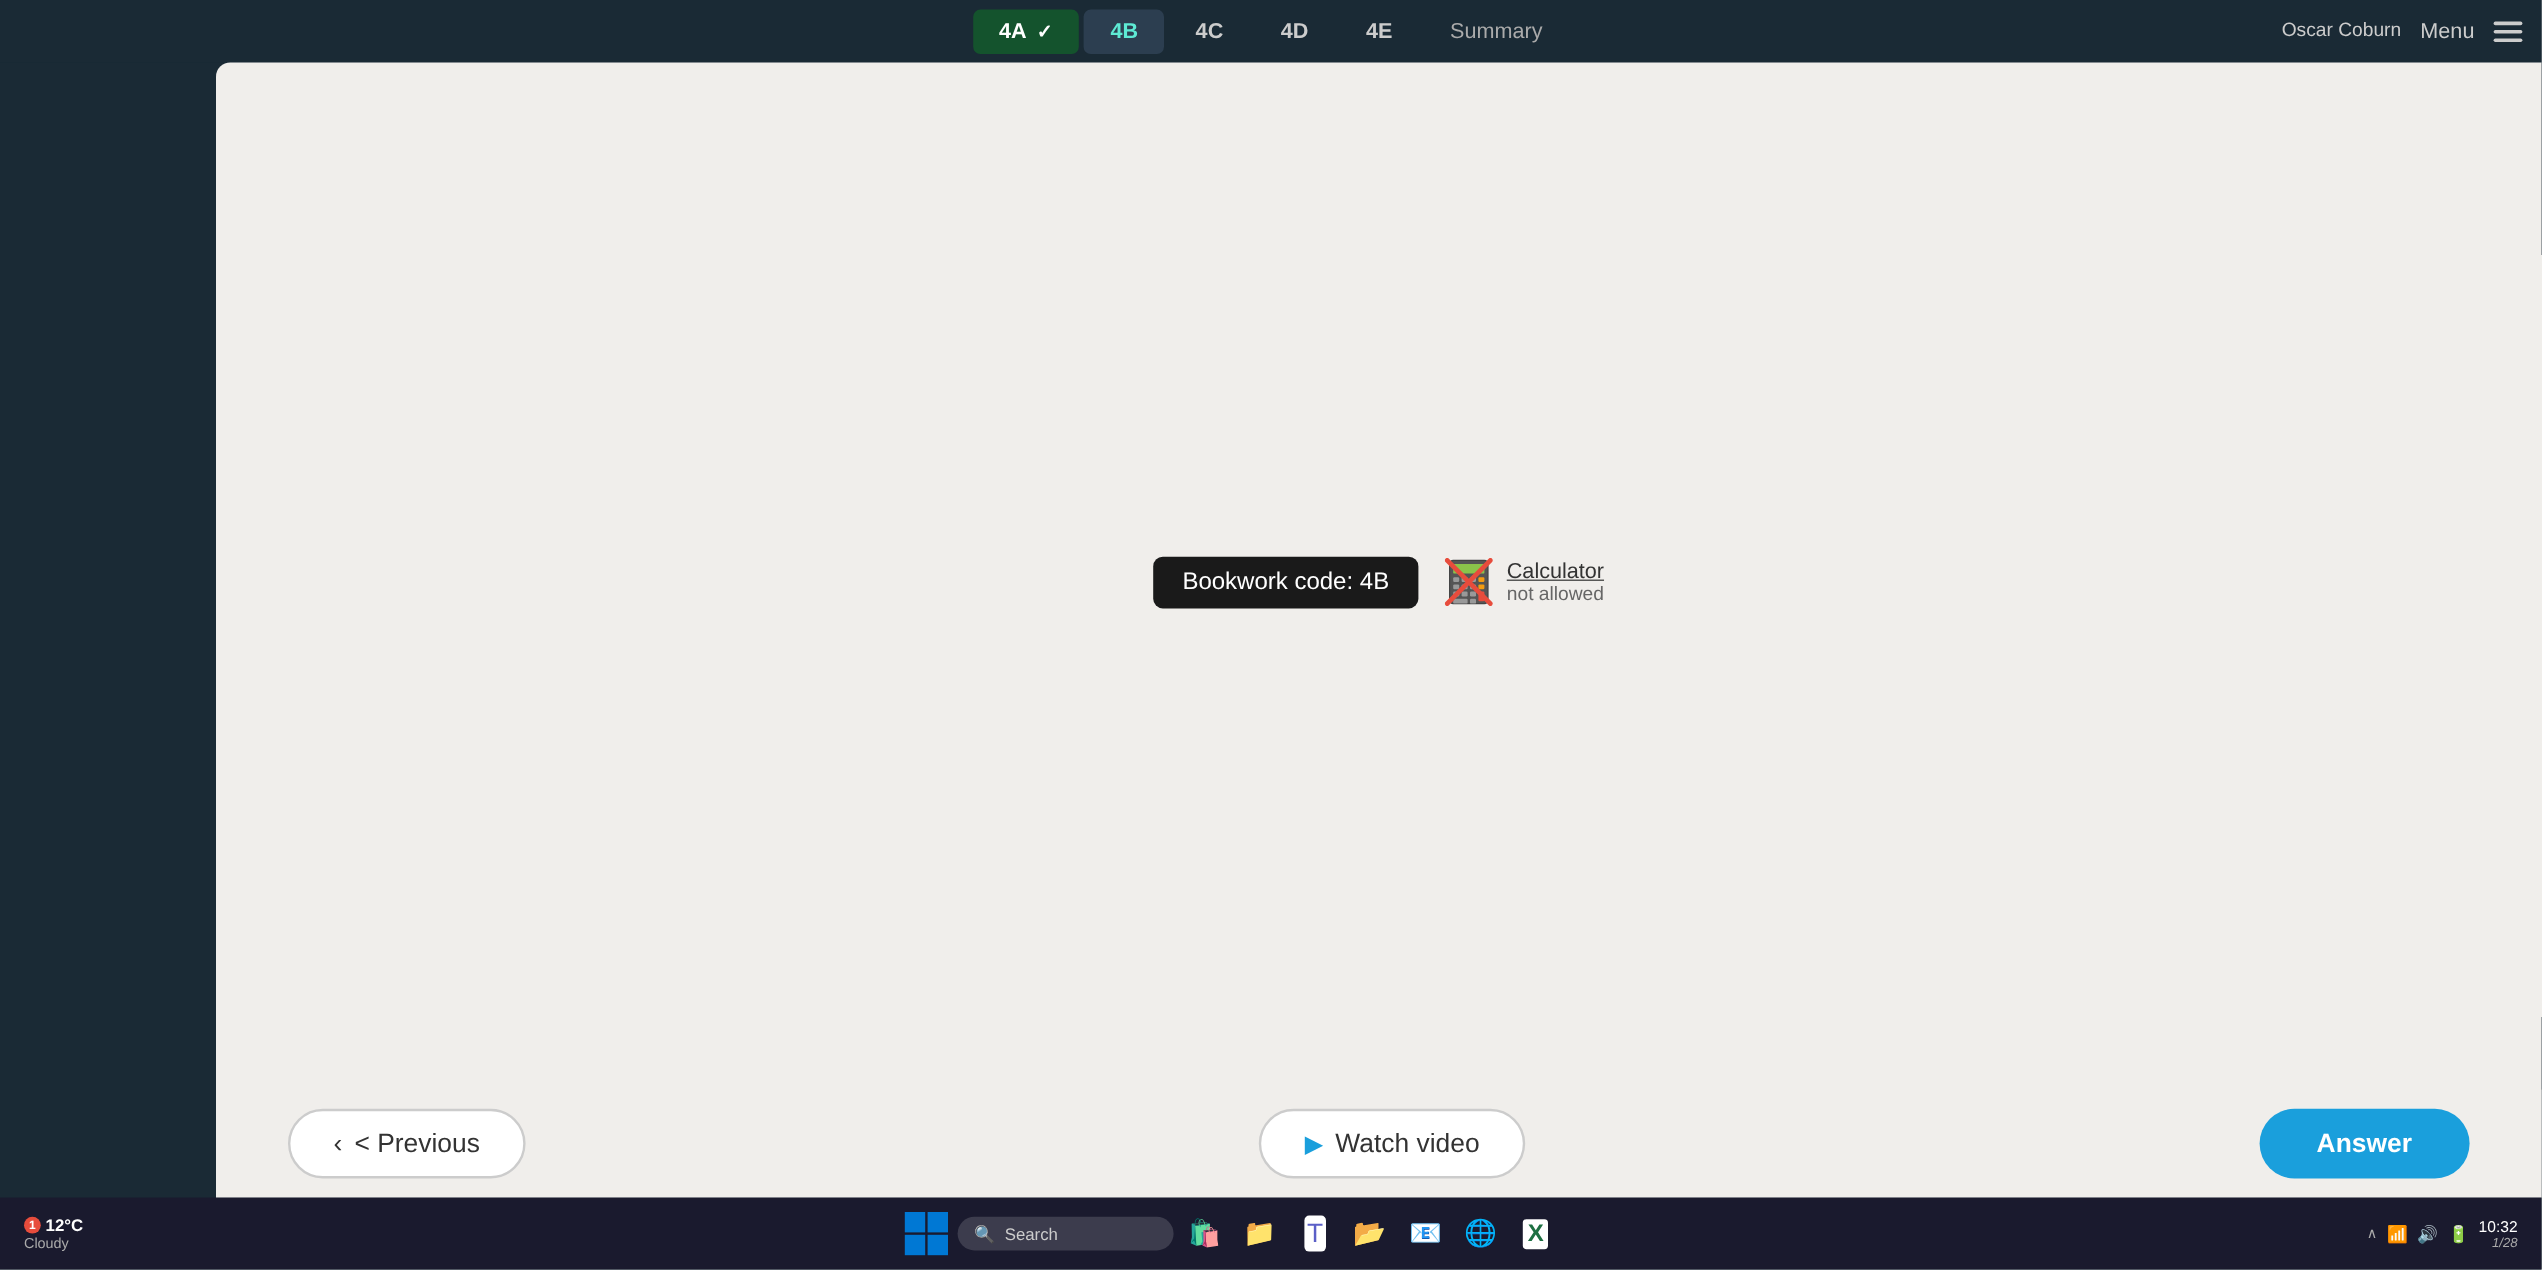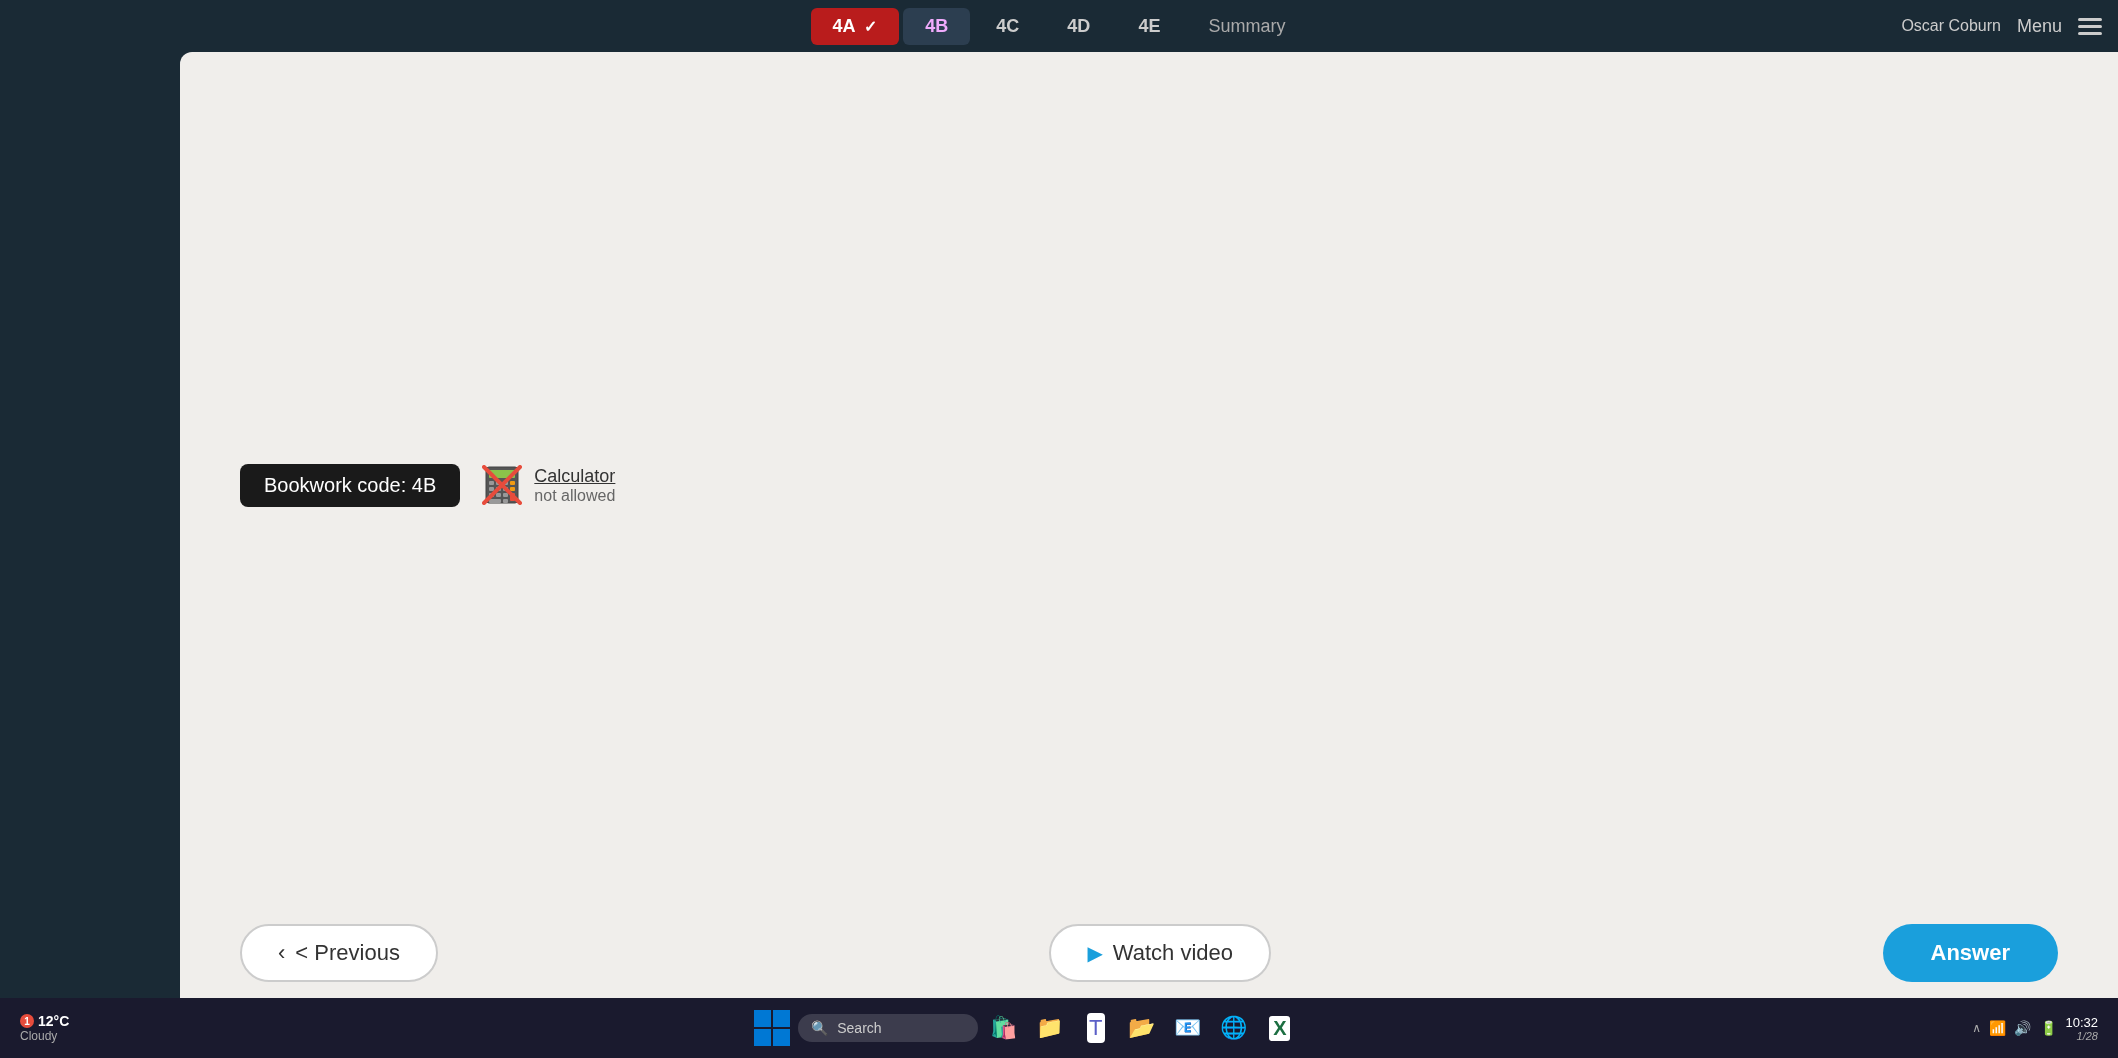--- a/index.html
+++ b/index.html
@@ -33,28 +33,28 @@
       border-radius: 6px;
       font-size: 18px;
       font-weight: 600;
       color: #ccc;
       cursor: pointer;
       background: transparent;
       border: none;
     }
 
     .nav-tab.active-green {
-      background: #b91c1c;
+      background: #14532d;
       color: white;
       border-radius: 6px;
     }
 
     .nav-tab.active-dark {
       background: #2c3e50;
-      color: #f0abfc;
+      color: #5eead4;
       border-radius: 6px;
     }
 
     .nav-tab.summary {
       color: #aaa;
       font-weight: 500;
     }
 
     .nav-right {
       position: absolute;
@@ -88,20 +88,21 @@
       position: absolute;
       top: 52px;
       left: 180px;
       right: 0;
       bottom: 60px;
       background: #f0eeeb;
       border-radius: 12px 0 0 0;
       display: flex;
       align-items: center;
       padding: 40px 60px 40px 60px;
+      justify-content: center;
     }
 
     
     .info-row {
       display: flex;
       align-items: center;
       gap: 20px;
       margin-bottom: 80px;
     }
 

